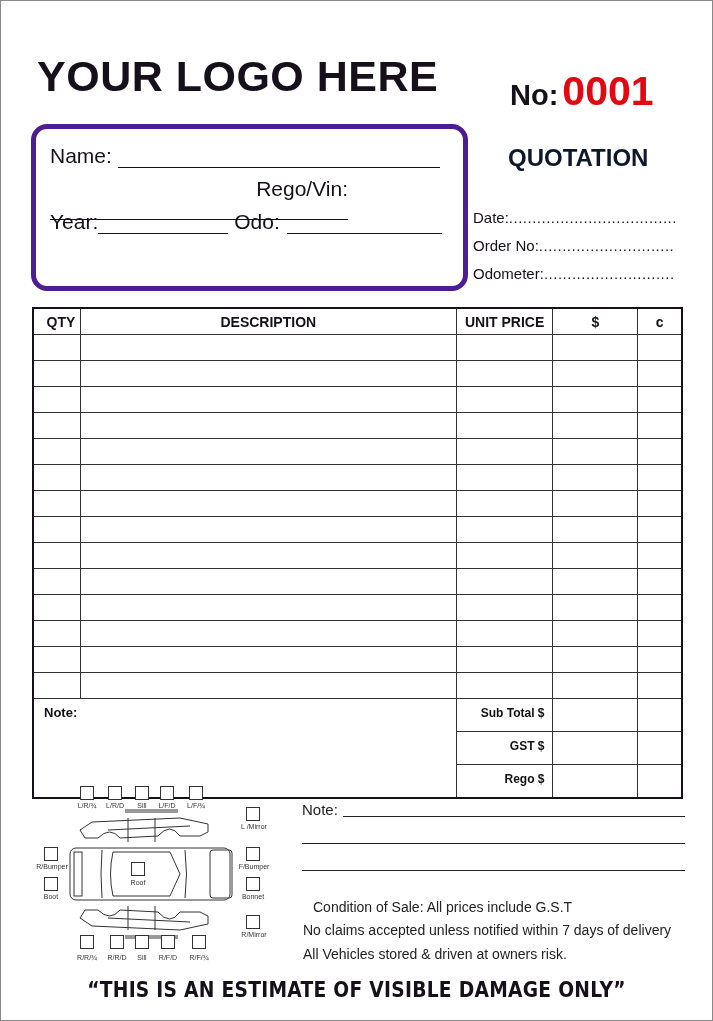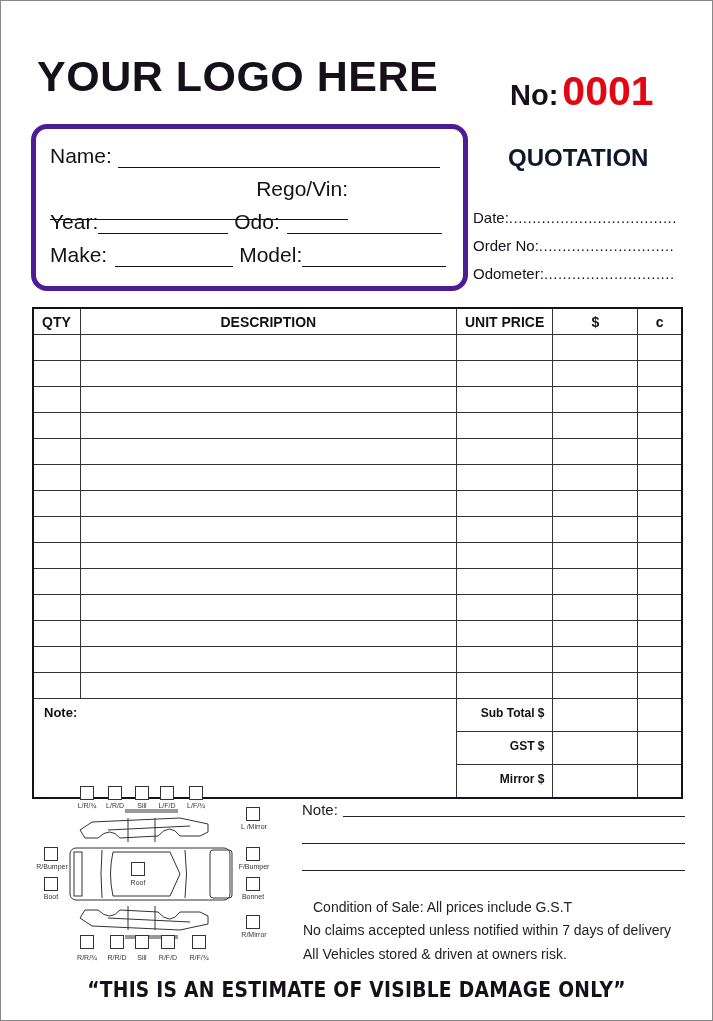--- a/index.html
+++ b/index.html
@@ -12,21 +12,21 @@
   .no-value { font-size:41px; font-weight:bold; color:#e30613; margin-left:4px; }
   .doc-type { left:508px; top:144px; font-size:24px; font-weight:bold; color:#0f172a; }
   .cust-box { left:31px; top:124px; width:427px; height:157px; border:5px solid #4c1d95; border-radius:16px; }
   .field-line { position:absolute; left:14px; font-size:21px; color:#16101a; white-space:nowrap; display:flex; align-items:flex-end; }
   .blank { display:inline-block; border-bottom:1.5px solid #16101a; height:18px; margin-left:6px; }
   .meta { left:473px; font-size:15px; color:#16101a; white-space:nowrap; }
   .meta .dots { letter-spacing:0.5px; }
   table.items { position:absolute; left:32px; top:307px; width:651px; border-collapse:collapse; border:2px solid #16101a; }
   table.items th, table.items td { border:1px solid #333; padding:0; }
   table.items th { height:25px; font-size:14px; font-weight:bold; color:#16101a; text-align:center; }
-  table.items th.qty { text-align:left; padding-left:8px; }
+  table.items th.qty { text-align:center; padding-left:8px; }
   table.items td { height:25px; }
   .col-qty { width:47px; } .col-desc { width:373px; } .col-unit { width:96px; } .col-dol { width:84px; } .col-c { width:44px; }
   .note-cell { vertical-align:top; font-size:13px; font-weight:bold; padding:6px 0 0 10px !important; }
   .tot-label { text-align:right; font-size:12px; font-weight:bold; padding-right:8px !important; vertical-align:top; padding-top:7px !important; }
   .tot-row td { height:27px; }
   .chk { position:absolute; width:12px; height:12px; border:1px solid #333; background:#fff; }
   .chk-lbl { position:absolute; font-size:7px; color:#333; white-space:nowrap; transform:translateX(-50%); }
   .note2 { left:302px; top:801px; font-size:15px; color:#222; white-space:nowrap; display:flex; align-items:flex-end; }
   .uline { position:absolute; border-bottom:1px solid #222; }
   .cond { left:303px; font-size:14px; color:#222; white-space:nowrap; }
@@ -50,26 +50,20 @@
   </div>
   <div class="field-line" style="top:48px;flex-direction:column;">
     <span>Rego/Vin:</span>
       <span class="blank" style="width:298px;margin-left:0;"></span>
   </div>
   <div class="field-line" style="top:81px;">
     <span>Year:</span>
       <span class="blank" style="width:130px;margin-left:0;"></span>
     <span style="margin-left:6px;">Odo:</span>
       <span class="blank" style="width:155px;margin-left:7px;"></span>
-  </div>
-  <div class="field-line" style="top:114px;">
-    <span>Make:</span>
-      <span class="blank" style="width:118px;margin-left:8px;"></span>
-    <span style="margin-left:6px;">Model:</span>
-      <span class="blank" style="width:144px;margin-left:0;"></span>
   </div>
 </div>
 
 <div class="abs meta" style="top:209px;"><span>Date:</span><span class="dots">....................................</span></div>
 <div class="abs meta" style="top:237px;"><span>Order No:</span><span class="dots">.............................</span></div>
 <div class="abs meta" style="top:265px;"><span>Odometer:</span><span class="dots">............................</span></div>
 
 <table class="items">
   <colgroup>
       <col class="col-qty">
@@ -193,21 +187,21 @@
       <td class="tot-label">Sub Total $</td>
       <td></td>
       <td></td>
     </tr>
     <tr class="tot-row">
       <td class="tot-label">GST $</td>
       <td></td>
       <td></td>
     </tr>
     <tr class="tot-row">
-      <td class="tot-label">Mirror $</td>
+      <td class="tot-label">Rego $</td>
       <td></td>
       <td></td>
     </tr>
   </tbody>
 </table>
 
 <div class="abs" style="left:30px;top:780px;width:250px;height:190px;">
   <svg width="250" height="190" viewBox="0 0 250 190" style="position:absolute;left:0;top:0;">
     <g fill="none" stroke="#333" stroke-width="1">
 

